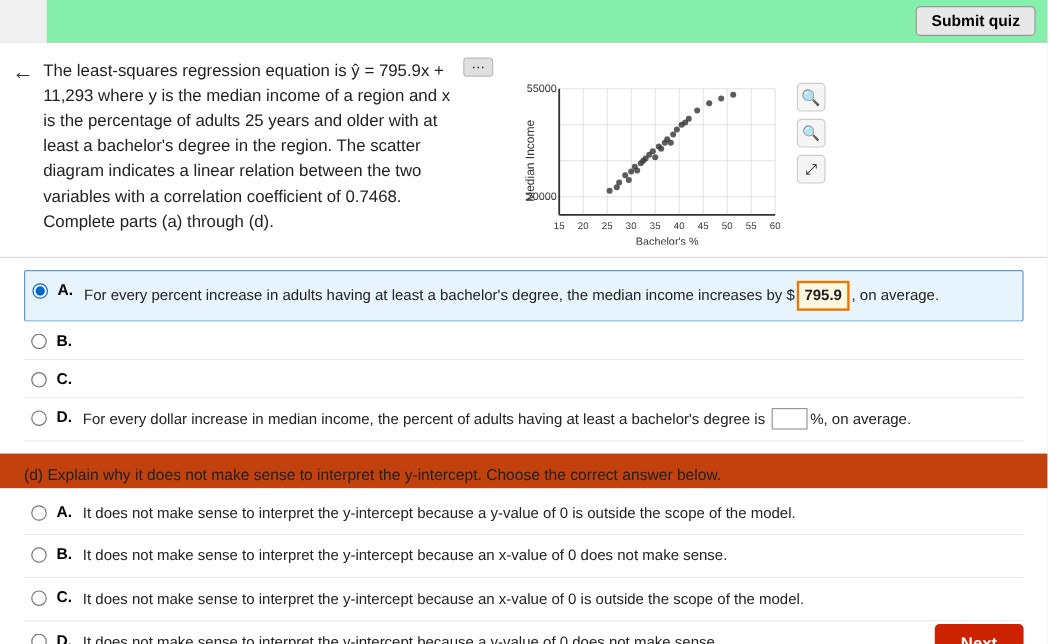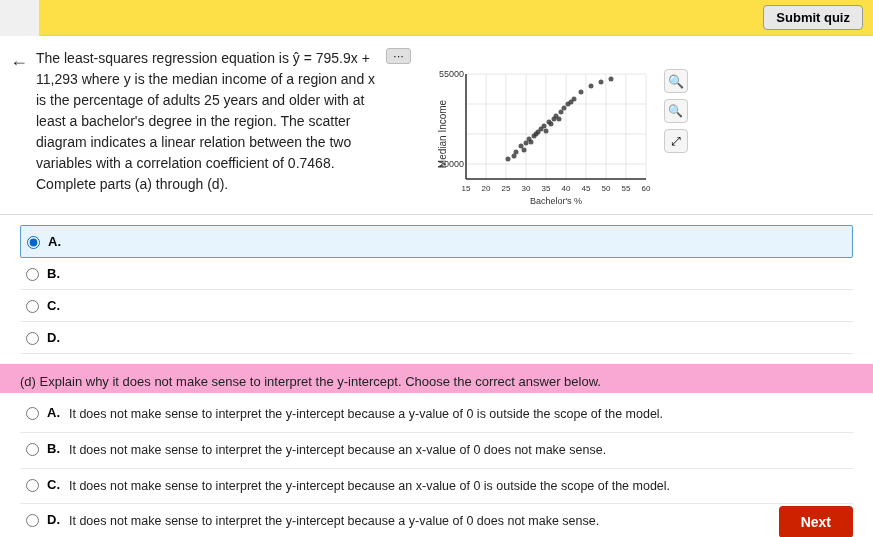--- a/index.html
+++ b/index.html
@@ -7,21 +7,21 @@
       font-family: Arial, sans-serif;
       font-size: 13px;
       background: #f0f0f0;
       width: 873px;
       min-height: 537px;
       position: relative;
       overflow: hidden;
     }
 
     .top-bar {
-      background: #fde047;
+      background: #86efac;
       height: 36px;
       display: flex;
       align-items: center;
       justify-content: flex-end;
       padding: 0 10px;
       border-bottom: 1px solid #ccc;
       margin-left: 39px;
     }
 
     .submit-quiz-btn {
@@ -160,21 +160,21 @@
       height: 18px;
       background: #fff;
       vertical-align: middle;
       margin: 0 2px;
     }
 
     .section-title {
       font-size: 13px;
       color: #222;
       padding: 10px 20px 4px 20px;
-      background: #f9a8d4;
+      background: #c2410c;
     }
 
     .next-btn {
       position: absolute;
       bottom: 12px;
       right: 20px;
       background: #cc2200;
       color: white;
       border: none;
       border-radius: 4px;
@@ -290,35 +290,41 @@
       </div>
     </div>
   </div>
 </div>
 
 <div class="options-section">
 
   <div class="option-row selected">
     <input type="radio" name="part-a" checked="" style="">
     <span class="option-label">A.</span>
+    <span class="option-text">
+      For every percent increase in adults having at least a bachelor's degree, the median income increases by $<span class="highlight-box">795.9</span>, on average.
+    </span>
   </div>
 
   <div class="option-row">
     <input type="radio" name="part-a" style="">
     <span class="option-label">B.</span>
   </div>
 
   <div class="option-row">
     <input type="radio" name="part-a" style="">
     <span class="option-label">C.</span>
   </div>
 
   <div class="option-row">
     <input type="radio" name="part-a" style="">
     <span class="option-label">D.</span>
+    <span class="option-text">
+      For every dollar increase in median income, the percent of adults having at least a bachelor's degree is <span class="input-box"></span>%, on average.
+    </span>
   </div>
 </div>
 
 <div class="section-title">(d) Explain why it does not make sense to interpret the y-intercept. Choose the correct answer below.</div>
 
 <div class="options-section" style="padding-top: 4px;">
   <div class="option-row">
     <input type="radio" name="part-d" style="">
     <span class="option-label">A.</span>
     <span class="option-text">It does not make sense to interpret the y-intercept because a y-value of 0 is outside the scope of the model.</span>

